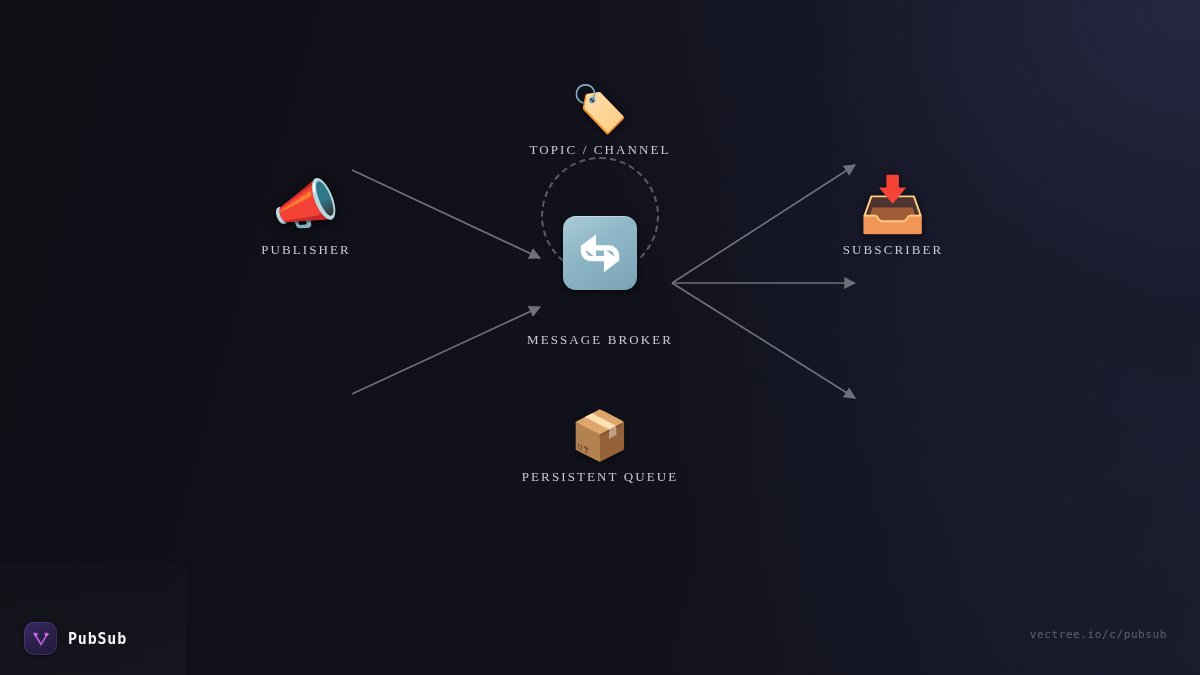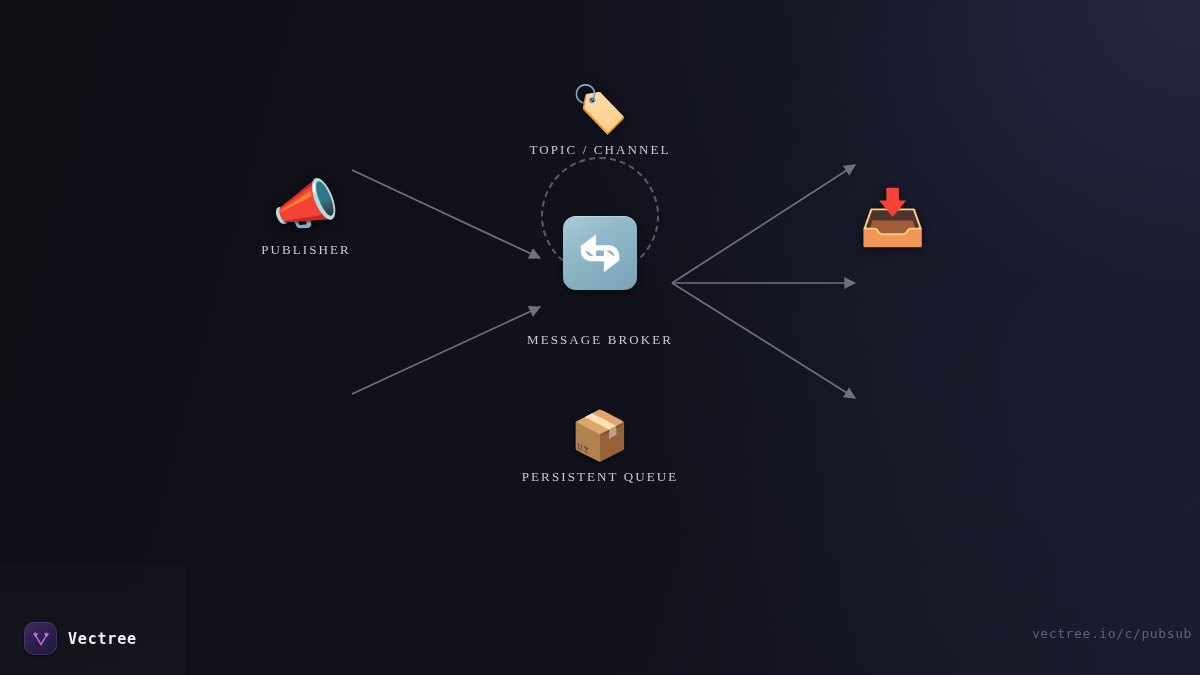--- a/index.html
+++ b/index.html
@@ -73,22 +73,22 @@
     letter-spacing:0.8px;
     font-family:"DejaVu Sans Mono", monospace;
   }
   .bigtitle {
     margin-top:9px;
     font-size:34px; font-weight:bold; color:#ffffff;
     letter-spacing:-0.6px;
     font-family:"Liberation Sans", sans-serif;
   }
   .url {
-    position:absolute; right:8px; bottom:34px;
-    font-size:13px; color:#5e6270; letter-spacing:0.6px;
+    position:absolute; right:33px; bottom:34px;
+    font-size:11px; color:#5e6270; letter-spacing:0.6px;
     font-family:"DejaVu Sans Mono", monospace;
   }
 </style>
 </head>
 <body>
 
 <div id="stage">
 
   <div class="band"></div>
 
@@ -125,39 +125,40 @@
         <path fill="#ffffff" d="M27.5 10.5 L10 24 L27.5 37.5 L27.5 29 L42 29 C45.3 29 48 31.7 48 35 L48 41 L54 41 L54 35 C54 28.4 48.6 23 42 23 L27.5 23 Z"></path>
         <path fill="#ffffff" d="M36.5 53.5 L54 40 L36.5 26.5 L36.5 35 L22 35 C18.7 35 16 32.3 16 29 L16 29.5 L16 23 L10 23 L10 29 C10 35.6 15.4 41 22 41 L36.5 41 Z" opacity="0"></path>
         <path fill="#ffffff" d="M36.5 54 L54 40.5 L36.5 27 L36.5 35.5 L22 35.5 C18.7 35.5 16 32.8 16 29.5 L16 23.5 L10 23.5 L10 29.5 C10 36.1 15.4 41.5 22 41.5 L36.5 41.5 Z"></path>
       </svg>
     </div>
     <div class="cap">MESSAGE BROKER</div>
   </div>
 
   <div class="node" style="left:893px; top:218px; transform:translate(-50%,-50%); width:240px;">
     <span class="emoji">📥</span>
+    <div class="cap">SUBSCRIBER</div>
   </div>
 
   <div class="node" style="left:600px; top:448px; transform:translate(-50%,-50%); width:300px;">
     <span class="emoji" style="font-size:48px;">📦</span>
     <div class="cap">PERSISTENT QUEUE</div>
   </div>
 
   <div class="footer">
     <div class="brandrow">
       <div class="logo">
         <svg viewBox="0 0 24 24" aria-hidden="true">
           <g stroke="#c060e0" stroke-width="1.7" fill="none" stroke-linecap="round">
             <path d="M6 8 L12 18 L18 8"></path>
             <path d="M6 8 L4.4 6.2 M6 8 L7.8 6.4 M6 8 L6 5.6"></path>
             <path d="M18 8 L16.3 6.2 M18 8 L19.7 6.4 M18 8 L18 5.6"></path>
           </g>
           <circle cx="6" cy="8" r="1.25" fill="#e07ff0"></circle>
           <circle cx="18" cy="8" r="1.25" fill="#e07ff0"></circle>
         </svg>
       </div>
-      <div class="brandname">Vectree</div>
+      <div class="brandname">PubSub</div>
     </div>
   </div>
 
   <div class="url">vectree.io/c/pubsub</div>
 
 </div>
 
 </body></html>

